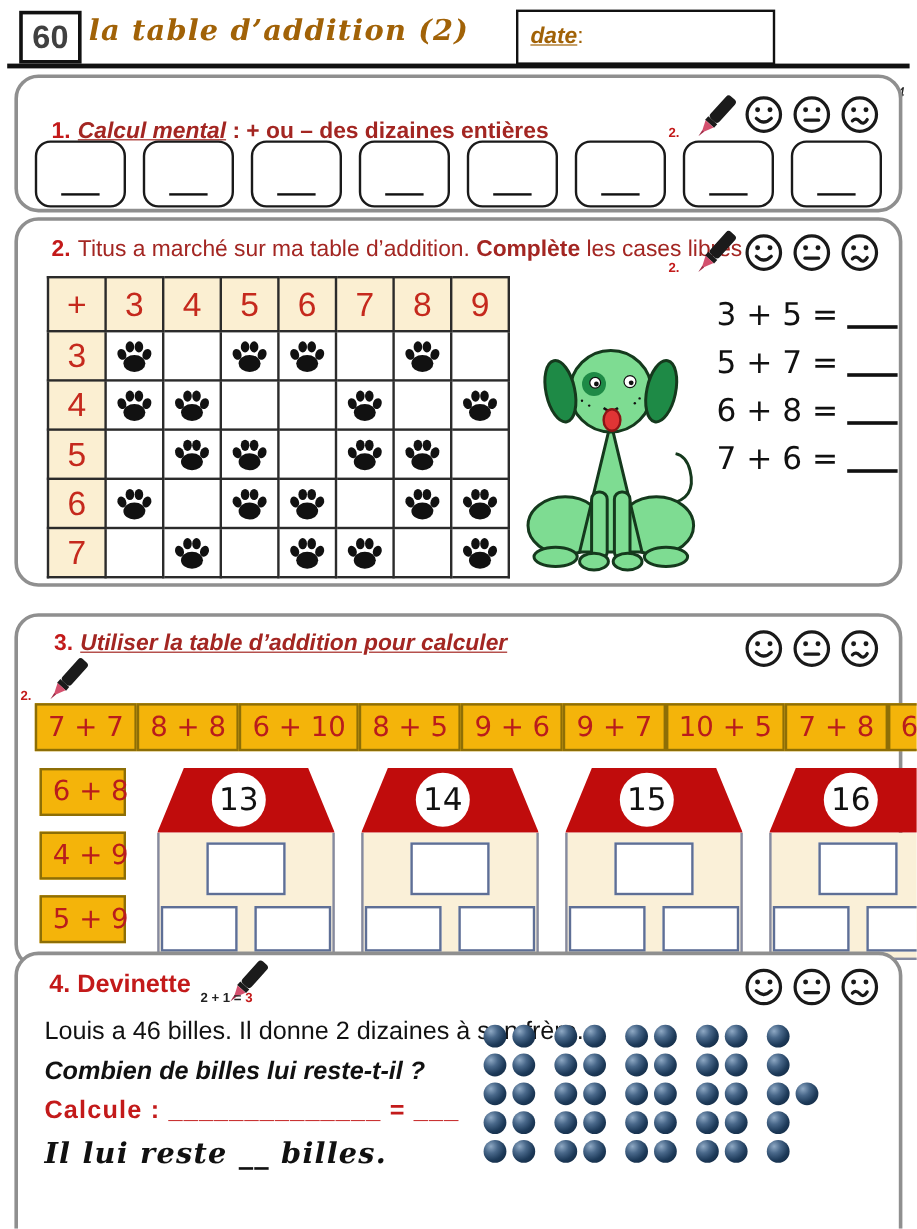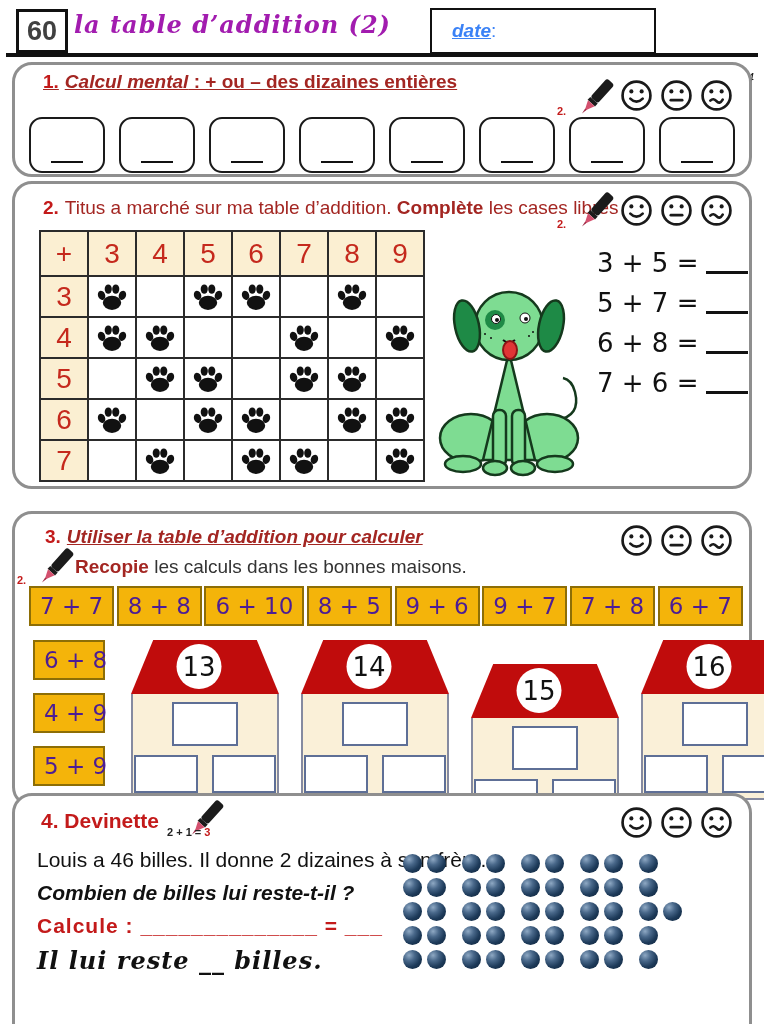--- a/index.html
+++ b/index.html
@@ -4,24 +4,24 @@
 <style>
   html,body{margin:0;padding:0;background:#fff;}
   .page{position:relative;width:764px;height:1024px;background:#ffffff;
         font-family:"Liberation Sans",sans-serif;overflow:hidden;}
 
   
   .lesson-box{position:absolute;left:16px;top:9px;width:46px;height:38px;
     border:3px solid #111;display:flex;align-items:center;justify-content:center;
     font-size:27px;font-weight:bold;color:#404040;}
   .doc-title{position:absolute;left:74px;top:10px;font-family:"DejaVu Serif",serif;
-    font-style:italic;font-weight:bold;font-size:24px;color:#a21caf;letter-spacing:1px;}
+    font-style:italic;font-weight:bold;font-size:24px;color:#a16207;letter-spacing:1px;}
   .date-box{position:absolute;left:430px;top:8px;width:202px;height:42px;
-    border:2.5px solid #111;display:flex;align-items:center;padding-left:20px;
-    font-size:19px;color:#3b82f6;}
+    border:2.5px solid #111;display:flex;align-items:center;padding-left:10px;
+    font-size:19px;color:#a16207;}
   .date-box .dl{font-weight:bold;font-style:italic;text-decoration:underline;}
   .page-num{position:absolute;right:10px;top:26px;font-style:italic;font-size:13px;color:#222;margin-top:44px;}
   .header-rule{position:absolute;left:6px;top:53px;width:752px;height:4px;background:#111;}
 
   
   .sec{position:absolute;left:12px;width:740px;border:3.5px solid #8f8f8f;
        border-radius:20px;background:#fff;box-sizing:border-box;}
   #sec1{top:62px;height:115px;}
   #sec2{top:181px;height:308px;}
   #sec3{top:511px;height:296px;}
@@ -55,21 +55,21 @@
 
   .dogwrap{position:absolute;left:418px;top:96px;width:152px;height:206px;}
 
   .eqs{position:absolute;left:582px;top:54px;}
   .eqrow{height:40px;display:flex;align-items:flex-end;font-size:26px;color:#111;
     font-family:"DejaVu Sans",sans-serif;}
   .eqblank{display:inline-block;width:42px;border-bottom:3px solid #111;margin-left:8px;margin-bottom:4px;}
 
   
   .cardrow{position:absolute;left:14px;top:72px;width:714px;display:flex;justify-content:space-between;}
-  .card{background:#f4b40a;border:2px solid #8d6e06;color:#4c1d95;font-size:23px;
+  .card{background:#f4b40a;border:2px solid #8d6e06;color:#b91c1c;font-size:23px;
     font-family:"DejaVu Sans",sans-serif;padding:5px 9px;white-space:nowrap;}
   .sidecards{position:absolute;left:18px;top:126px;display:flex;flex-direction:column;gap:13px;}
   .sidecards .card{width:50px;text-align:center;}
 
   .houses{position:absolute;left:104px;top:126px;display:flex;gap:10px;}
   .house{width:148px;padding-left:12px;}
   .roof{position:relative;height:54px;background:#c00c0c;
     clip-path:polygon(15% 0,85% 0,100% 100%,0 100%);}
   .roofnum{position:absolute;left:50%;top:4px;transform:translateX(-50%);width:45px;height:45px;
     background:#fff;border-radius:50%;display:flex;align-items:center;justify-content:center;
@@ -103,21 +103,21 @@
   <div class="lesson-box">60</div>
   <div class="doc-title">la table d’addition (2)</div>
   <div class="date-box">
     <span class="dl">date</span>
       <span> :</span>
   </div>
   <div class="page-num">Page 64</div>
   <div class="header-rule"></div>
 
   <div class="sec" id="sec1">
-    <div class="sechead" style="left:28px;top:6px;text-decoration:underline;">
+    <div class="sechead" style="left:28px;top:34px;">
       <span class="secnum">1.</span><span class="u-it">Calcul mental</span><span> : + ou – des dizaines entières</span>
     </div>
     <div class="pencil" style="right:130px;top:10px;"><svg viewBox="0 0 46 46" width="46" height="46">
           <g transform="rotate(42 23 23)">
             <rect x="18" y="1" width="10" height="25" rx="3" fill="#1b1b1b"></rect>
             <rect x="18" y="26" width="10" height="4" fill="#1b1b1b"></rect>
             <path d="M18.5 30 h9 l-4.5 10 z" fill="#d4506e"></path>
             <path d="M22 38 l1 6 1 -6 z" fill="#a02c47"></path>
           </g>
         </svg>
@@ -535,30 +535,28 @@
     <div class="pencil" style="left:18px;top:30px;"><svg viewBox="0 0 46 46" width="46" height="46">
           <g transform="rotate(42 23 23)">
             <rect x="18" y="1" width="10" height="25" rx="3" fill="#1b1b1b"></rect>
             <rect x="18" y="26" width="10" height="4" fill="#1b1b1b"></rect>
             <path d="M18.5 30 h9 l-4.5 10 z" fill="#d4506e"></path>
             <path d="M22 38 l1 6 1 -6 z" fill="#a02c47"></path>
           </g>
         </svg>
       <span class="plabel">2.</span>
     </div>
-    <div class="sechead" style="left:60px;top:42px;">
-      <span>Recopie</span><span style="font-weight:normal;color:#333;"> les calculs dans les bonnes maisons.</span>
-    </div>
     <div class="cardrow">
         <div class="card">7 + 7</div>
         <div class="card">8 + 8</div>
         <div class="card">6 + 10</div>
         <div class="card">8 + 5</div>
         <div class="card">9 + 6</div>
         <div class="card">9 + 7</div>
+        <div class="card">10 + 5</div>
         <div class="card">7 + 8</div>
         <div class="card">6 + 7</div>
       </div>
     <div class="sidecards">
         <div class="card">6 + 8</div>
         <div class="card">4 + 9</div>
         <div class="card">5 + 9</div>
       </div>
     <div class="houses">
         <div class="house" style="position: relative;">
@@ -576,21 +574,21 @@
           <div class="roof"></div>
           <div class="roofnum">14</div>
           <div class="hbody">
             <div class="win top"></div>
             <div class="winrow">
               <div class="win"></div>
               <div class="win"></div>
             </div>
           </div>
         </div>
-        <div class="house" style="position: relative; margin-top: 24px;">
+        <div class="house" style="position: relative;">
           <div class="roof"></div>
           <div class="roofnum">15</div>
           <div class="hbody">
             <div class="win top"></div>
             <div class="winrow">
               <div class="win"></div>
               <div class="win"></div>
             </div>
           </div>
         </div>

